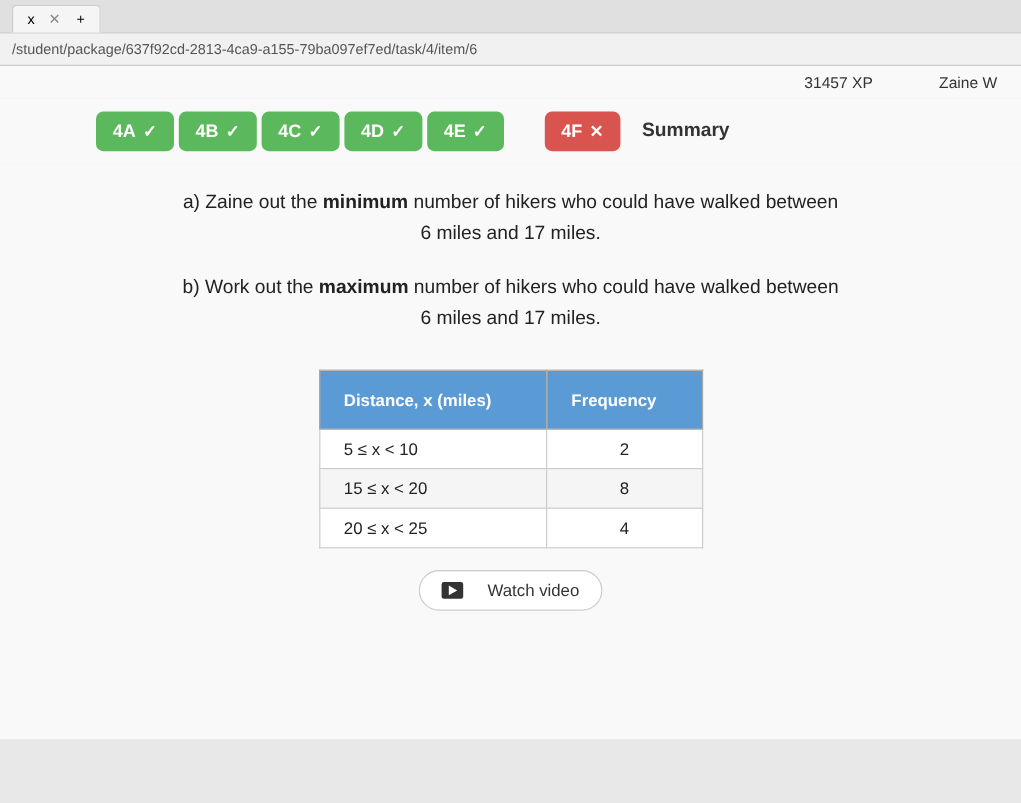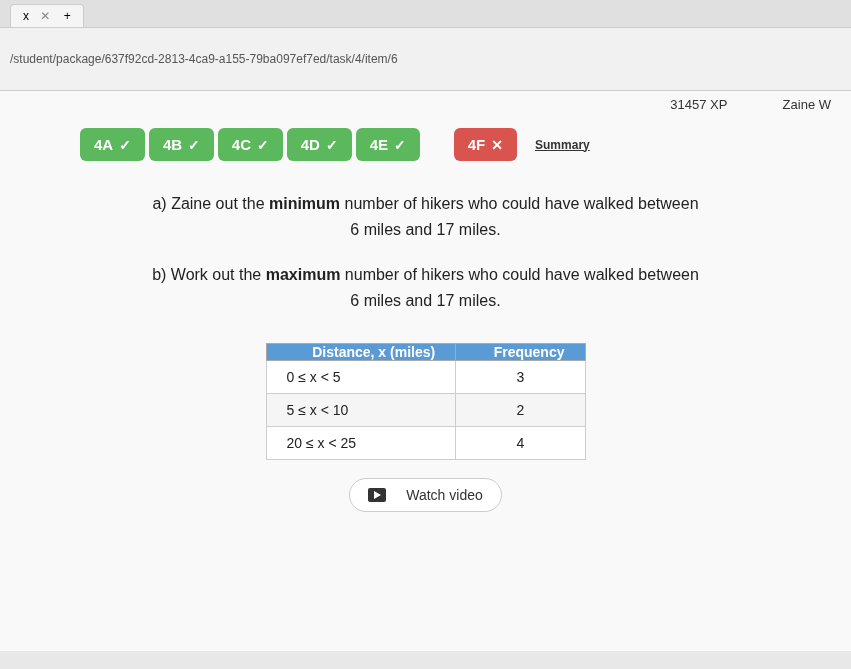--- a/index.html
+++ b/index.html
@@ -8,21 +8,21 @@
       background: #e8e8e8;
       width: 851px;
       min-height: 669px;
       position: relative;
       overflow: hidden;
     }
 
     
     .browser-bar {
       background: #f1f1f1;
-      padding: 24px 10px;
+      padding: 6px 10px;
       font-size: 12px;
       color: #555;
       border-bottom: 1px solid #ccc;
       display: flex;
       align-items: flex-end;
       gap: 8px;
     }
     .browser-tabs {
       display: flex;
       background: #e0e0e0;
@@ -70,23 +70,22 @@
       color: white;
       cursor: pointer;
       justify-content: space-between;
     }
     .nav-tab.green { background: #5cb85c; }
     .nav-tab.red-x { background: #d9534f; margin-left: 30px; }
     .nav-tab.summary {
       background: transparent;
       color: #333;
       font-weight: 700;
-      font-size: 12px;
+      font-size: 16px;
       border: none;
-      text-decoration: underline;
     }
 
     .check-icon { font-size: 14px; }
     .x-icon { font-size: 14px; }
 
     
     .main-content {
       background: #f9f9f9;
       padding: 20px 60px 30px 60px;
       min-height: 480px;
@@ -108,23 +107,23 @@
       margin-top: 30px;
     }
 
     table {
       border-collapse: collapse;
       min-width: 320px;
     }
     table thead tr th {
       background: #5b9bd5;
       color: white;
-      padding: 0 20px;
+      padding: 16px 20px;
       font-size: 14px;
-      text-align: right;
+      text-align: left;
       border: 1px solid #aaa;
     }
     table tbody tr td {
       padding: 8px 20px;
       font-size: 14px;
       color: #222;
       border: 1px solid #ccc;
       background: white;
     }
     table tbody tr:nth-child(even) td { background: #f5f5f5; }
@@ -237,27 +236,27 @@
   <div class="table-container">
     <div>
       <table>
         <thead>
           <tr>
             <th>Distance, x (miles)</th>
             <th>Frequency</th>
           </tr>
         </thead>
         <tbody id="table-body">
-        <tr>
-      <td>0 ≤ x &lt; 5</td>
-      <td>3</td>
-    </tr>
             <tr>
       <td>5 ≤ x &lt; 10</td>
       <td>2</td>
+    </tr>
+            <tr>
+      <td>15 ≤ x &lt; 20</td>
+      <td>8</td>
     </tr>
             <tr>
       <td>20 ≤ x &lt; 25</td>
       <td>4</td>
     </tr>
           </tbody>
       </table>
 
       <div class="btn-row">
         <button class="watch-video-btn">

